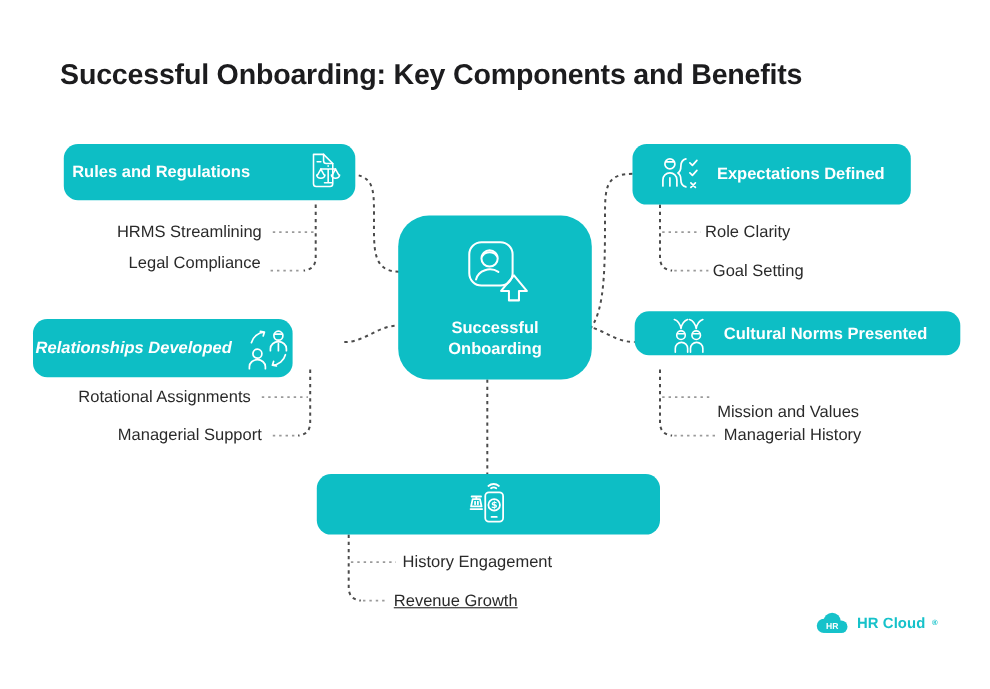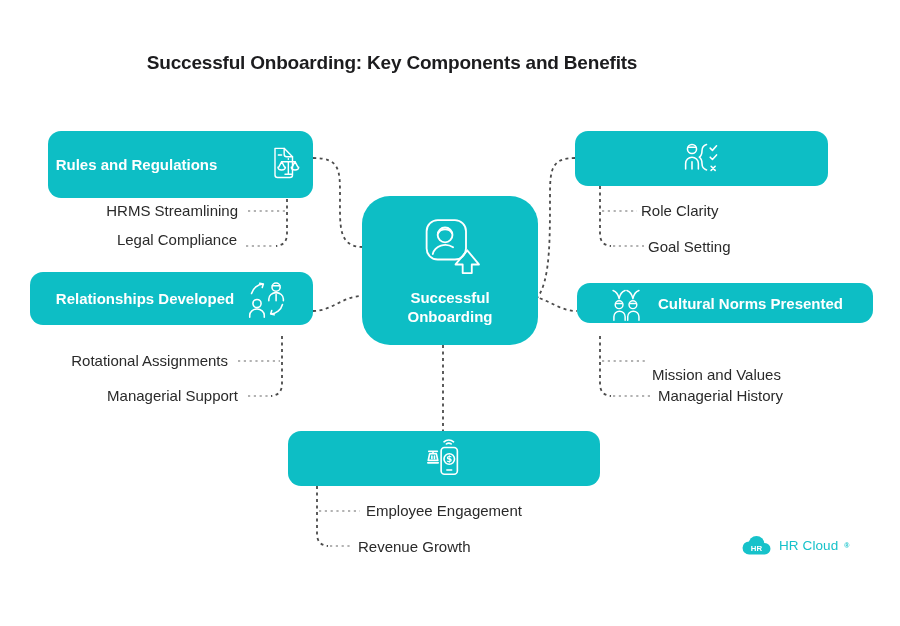--- a/index.html
+++ b/index.html
@@ -2,47 +2,47 @@
 <html style="--accent: #0DBEC5; --logo: #16C2CA; --title: #1C1C1E; --label: #2A2A2A; --connector_dark: #4B4B4B; --connector_light: #9A9A9A;"><head>
 <meta charset="utf-8">
 <style>
   html,body{margin:0;padding:0;background:#fff;}
   .stage{
     position:relative;width:900px;height:626px;background:#ffffff;overflow:hidden;
     font-family:"Liberation Sans",sans-serif;
   }
   .title{
     position:absolute;left:0;top:52px;width:784px;text-align:center;
-    font-size:19px;font-weight:700;letter-spacing:-0.2px;color:var(--title,#1c1c1e);
+    font-size:26px;font-weight:700;letter-spacing:-0.2px;color:var(--title,#1c1c1e);
   }
   svg.connectors{position:absolute;left:0;top:0;pointer-events:none;}
   .connector-dark{stroke:var(--connector_dark,#4b4b4b);stroke-width:1.8;fill:none;stroke-dasharray:3 3.5;}
   .connector-light{stroke:var(--connector_light,#9a9a9a);stroke-width:1.6;fill:none;stroke-dasharray:2.2 3.6;}
   .node{
     position:absolute;background:var(--accent,#0dbec5);border-radius:13px;
     display:flex;align-items:center;justify-content:center;gap:13px;
     color:#ffffff;font-weight:700;font-size:15px;
   }
   .node .icon{display:flex;align-items:center;justify-content:center;}
   .central{
     position:absolute;left:362px;top:196px;width:176px;height:149px;border-radius:28px;
     background:var(--accent,#0dbec5);display:flex;flex-direction:column;align-items:center;
     justify-content:center;gap:7px;color:#fff;
   }
   .central-label{width:110px;text-align:center;font-size:15px;font-weight:700;line-height:1.25;}
   .sub{
     position:absolute;font-size:15px;color:var(--label,#2a2a2a);white-space:nowrap;line-height:18px;
   }
   .sub.r{text-align:right;}
-  .logo{position:absolute;left:740px;top:534px;display:flex;align-items:center;gap:6px;}
-  .logo-text{color:var(--logo,#16c2ca);font-size:13.5px;font-weight:400;letter-spacing:0.1px;}
+  .logo{position:absolute;left:740px;top:555px;display:flex;align-items:center;gap:6px;}
+  .logo-text{color:var(--logo,#16c2ca);font-size:13.5px;font-weight:700;letter-spacing:0.1px;}
   .logo-reg{color:var(--logo,#16c2ca);font-size:7px;vertical-align:super;font-weight:700;}
-  .box-rules{left:48px;top:131px;width:265px;height:67px;gap:48px;}
+  .box-rules{left:58px;top:131px;width:265px;height:51px;gap:48px;}
   .box-expectations{left:575px;top:131px;width:253px;height:55px;}
-  .box-relationships{left:30px;top:272px;width:283px;height:53px;}
+  .box-relationships{left:30px;top:290px;width:236px;height:53px;font-style:italic;}
   .box-cultural{left:577px;top:283px;width:296px;height:40px;}
   .box-roi{left:288px;top:431px;width:312px;height:55px;}
   .ico{stroke:#fff;fill:none;stroke-width:1.7;stroke-linecap:round;stroke-linejoin:round;}
 </style>
 </head>
 <body>
 
 <div class="stage">
 
   <div class="title">Successful Onboarding: Key Components and Benefits</div>
@@ -92,20 +92,21 @@
       <svg width="40" height="38" viewBox="0 0 44 40" class="ico">
         <circle cx="11" cy="9" r="5"></circle>
         <path d="M7,7h8"></path>
         <path d="M4,31v-6a7 7 0 0 1 14,0v6 M11,23v8"></path>
         <path d="M27,4c-3.5,1-5,3-5,7c0,4-0.5,5.5-3,7c2.5,1.5,3,3,3,7c0,4,1.5,6,5,7"></path>
         <path d="M31,8l2.5,2.5L38,5.5"></path>
         <path d="M31,18l2.5,2.5L38,15.5"></path>
         <path d="M32,28l4.5,4.5 M36.5,28L32,32.5"></path>
       </svg>
     </span>
+    <span>Expectations Defined</span>
   </div>
 
   <div class="central">
     <span class="icon">
       <svg width="64" height="64" viewBox="0 0 52 52" class="ico" style="stroke-width:1.5;">
         <rect x="7" y="5" width="32" height="32" rx="9"></rect>
         <circle cx="22" cy="17" r="6"></circle>
         <path d="M16.5,15.5a6 5 0 0 1 11,0"></path>
         <path d="M12,32.5a10.5 9.5 0 0 1 16.5,-5.5"></path>
         <path d="M30.5,41l9.5,-11.5l9.5,11.5h-5.8v7h-7.4v-7z"></path>
@@ -159,22 +160,22 @@
   </div>
 
   <div class="sub r" style="right:662px;top:202px;text-align:center;">HRMS Streamlining</div>
   <div class="sub r" style="right:663px;top:231px;">Legal Compliance</div>
   <div class="sub" style="left:641px;top:202px;">Role Clarity</div>
   <div class="sub" style="left:648px;top:238px;">Goal Setting</div>
   <div class="sub r" style="right:662px;top:387px;">Managerial Support</div>
   <div class="sub r" style="right:672px;top:352px;">Rotational Assignments</div>
   <div class="sub" style="left:652px;top:352px;margin-top:14px;">Mission and Values</div>
   <div class="sub" style="left:658px;top:387px;">Managerial History</div>
-  <div class="sub" style="left:366px;top:502px;">Employee Engagement</div>
-  <div class="sub" style="left:358px;top:538px;">Revenue Growth</div>
+  <div class="sub" style="left:366px;top:502px;">History Engagement</div>
+  <div class="sub" style="left:358px;top:538px;text-decoration:underline;">Revenue Growth</div>
 
   <div class="logo">
     <span style="display:flex;">
       <svg width="33" height="23" viewBox="0 0 40 28">
         <g fill="#16C2CA" stroke="none">
           <circle cx="11" cy="17" r="8"></circle>
           <circle cx="20" cy="12" r="9.5"></circle>
           <circle cx="30" cy="18" r="7"></circle>
           <rect x="9" y="15" width="23" height="10" rx="5"></rect>
         </g>

